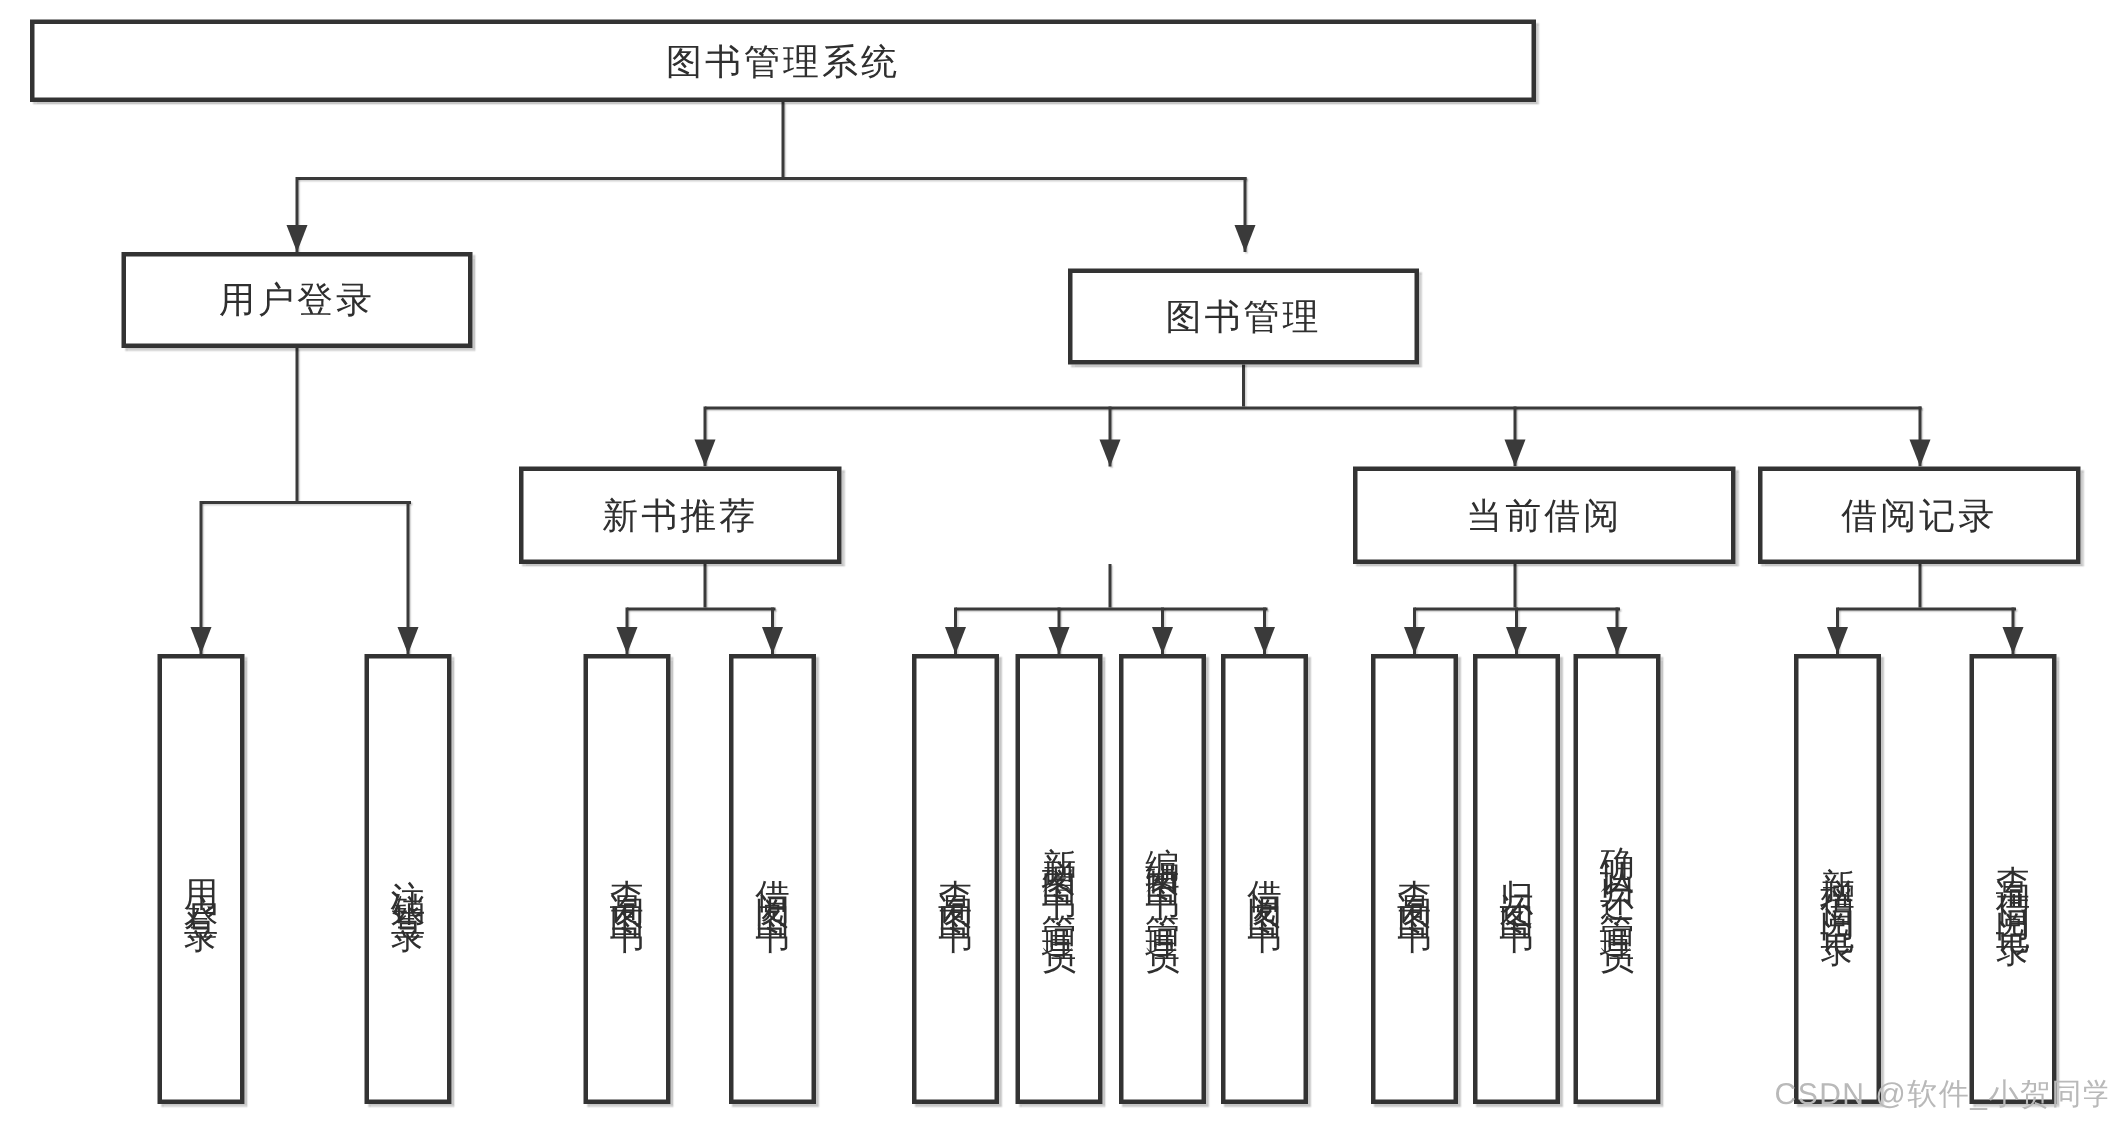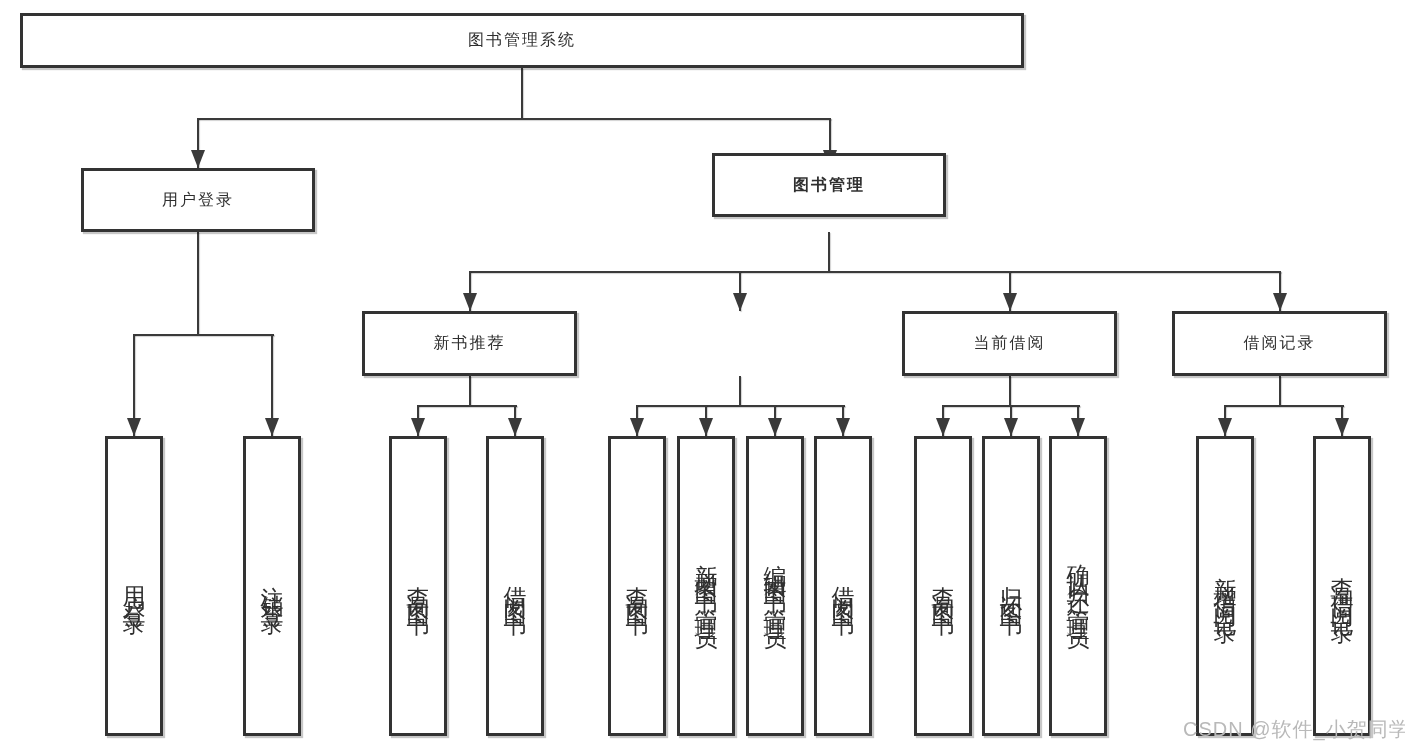--- a/index.html
+++ b/index.html
@@ -14,21 +14,21 @@
     color:var(--text);
   }
   .box{
     position:absolute; box-sizing:border-box;
     background:var(--box-fill);
     border:3px solid var(--box-border);
     box-shadow:2px 2px 1px rgba(0,0,0,0.22);
     display:flex; align-items:center; justify-content:center;
   }
   .hlabel{
-    font-size:16px; letter-spacing:2px; white-space:nowrap; color:var(--text);
+    font-size:24px; letter-spacing:2px; white-space:nowrap; color:var(--text);
   }
   .vbox .vlabel{
     writing-mode:vertical-rl; text-orientation:mixed;
     font-size:23px; letter-spacing:9px; line-height:1;
     color:var(--text);
   }
   .hline,.vline{
     position:absolute; background:var(--line);
     box-shadow:1px 1px 1px rgba(0,0,0,0.18);
   }
@@ -98,28 +98,28 @@
   <div class="drop" style="left:1341px; top:405px; height:31px;"></div>
 
   <div class="box" style="left:20px; top:13px; width:1004px; height:55px;">
     <span class="hlabel">图书管理系统</span>
   </div>
 
   <div class="box" style="left:81px; top:168px; width:234px; height:64px;">
     <span class="hlabel">用户登录</span>
   </div>
 
-  <div class="box" style="left:712px; top:153px; width:234px; height:64px;font-weight:bold;">
+  <div class="box" style="left:712px; top:179px; width:234px; height:64px;">
     <span class="hlabel">图书管理</span>
   </div>
 
-  <div class="box" style="left:362px; top:311px; width:215px; height:65px;">
+  <div class="box" style="left:346px; top:311px; width:215px; height:65px;">
     <span class="hlabel">新书推荐</span>
   </div>
-  <div class="box" style="left:902px; top:311px; width:215px; height:65px;">
+  <div class="box" style="left:902px; top:311px; width:255px; height:65px;">
     <span class="hlabel">当前借阅</span>
   </div>
   <div class="box" style="left:1172px; top:311px; width:215px; height:65px;">
     <span class="hlabel">借阅记录</span>
   </div>
 
   <div class="box vbox" style="left:105px; top:436px; width:58px; height:300px;">
     <span class="vlabel">用户登录</span>
   </div>
   <div class="box vbox" style="left:243px; top:436px; width:58px; height:300px;">

